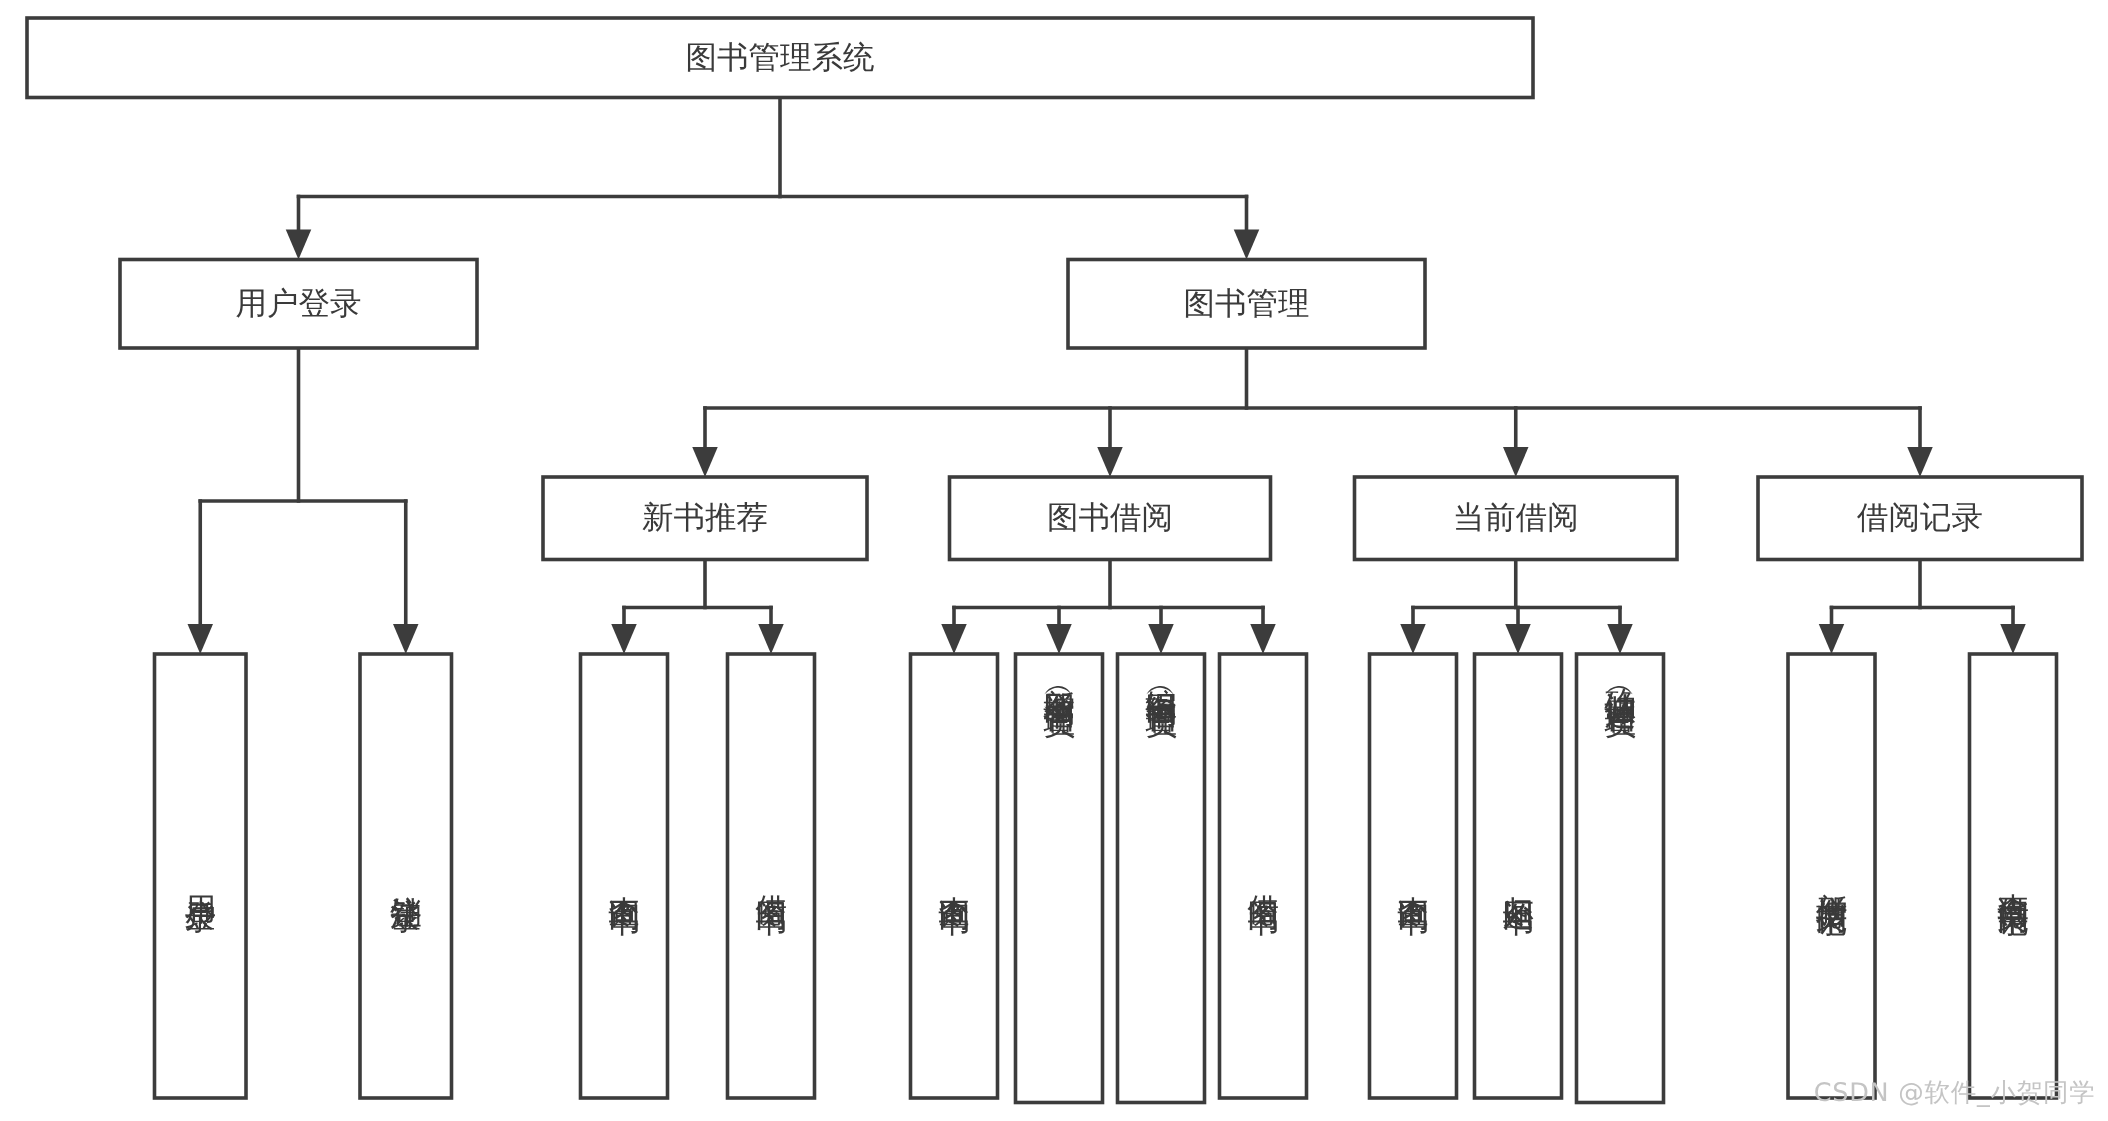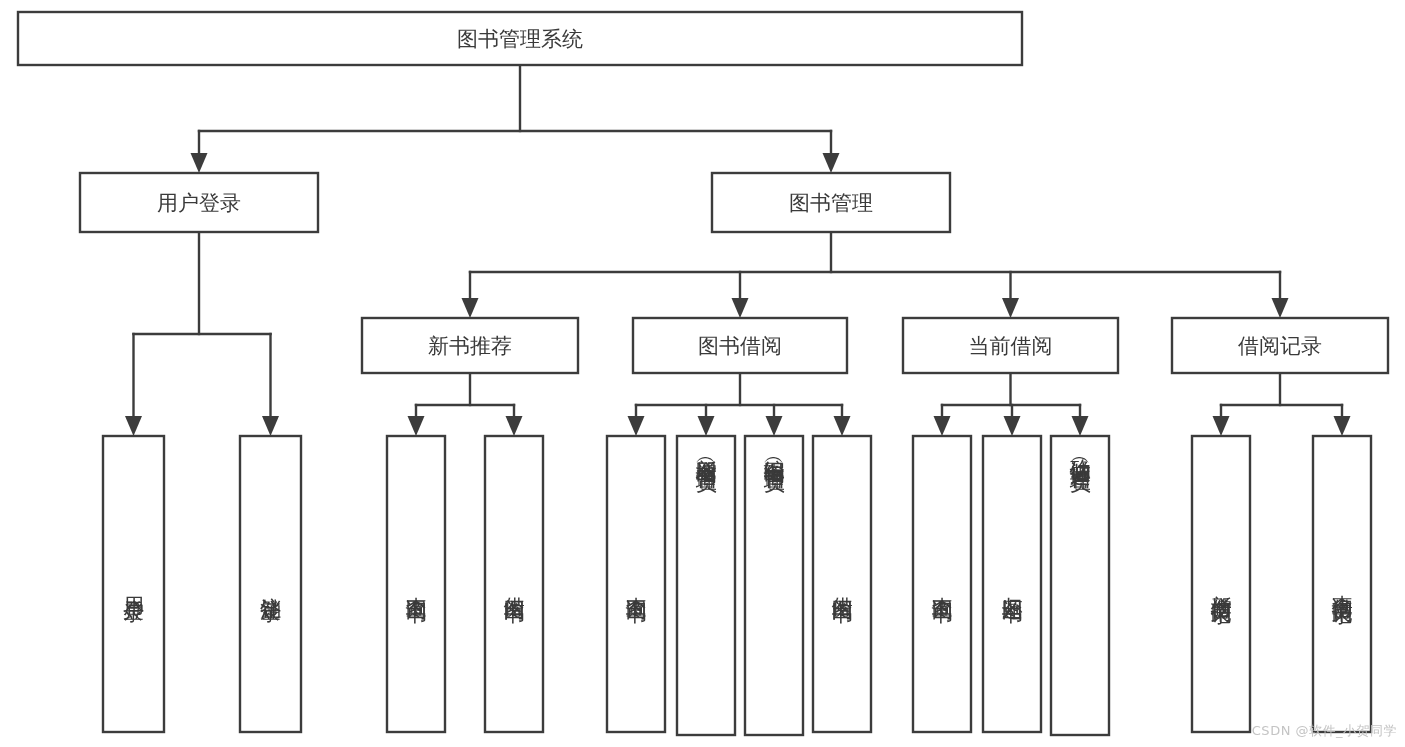--- a/index.html
+++ b/index.html
@@ -61,21 +61,21 @@
     letter-spacing: 2px;
     white-space: nowrap;
     text-align: center;
     pointer-events: none;
   }
   .watermark {
     position: absolute;
     right: 8px;
     bottom: 4px;
     font-family: "DejaVu Sans", "Liberation Sans", sans-serif;
-    font-size: 13px;
+    font-size: 17px;
     color: #c4c4c4;
     white-space: nowrap;
     letter-spacing: 0.5px;
   }
 </style>
 </head>
 <body>
 
 <div id="diagram-root">
 

